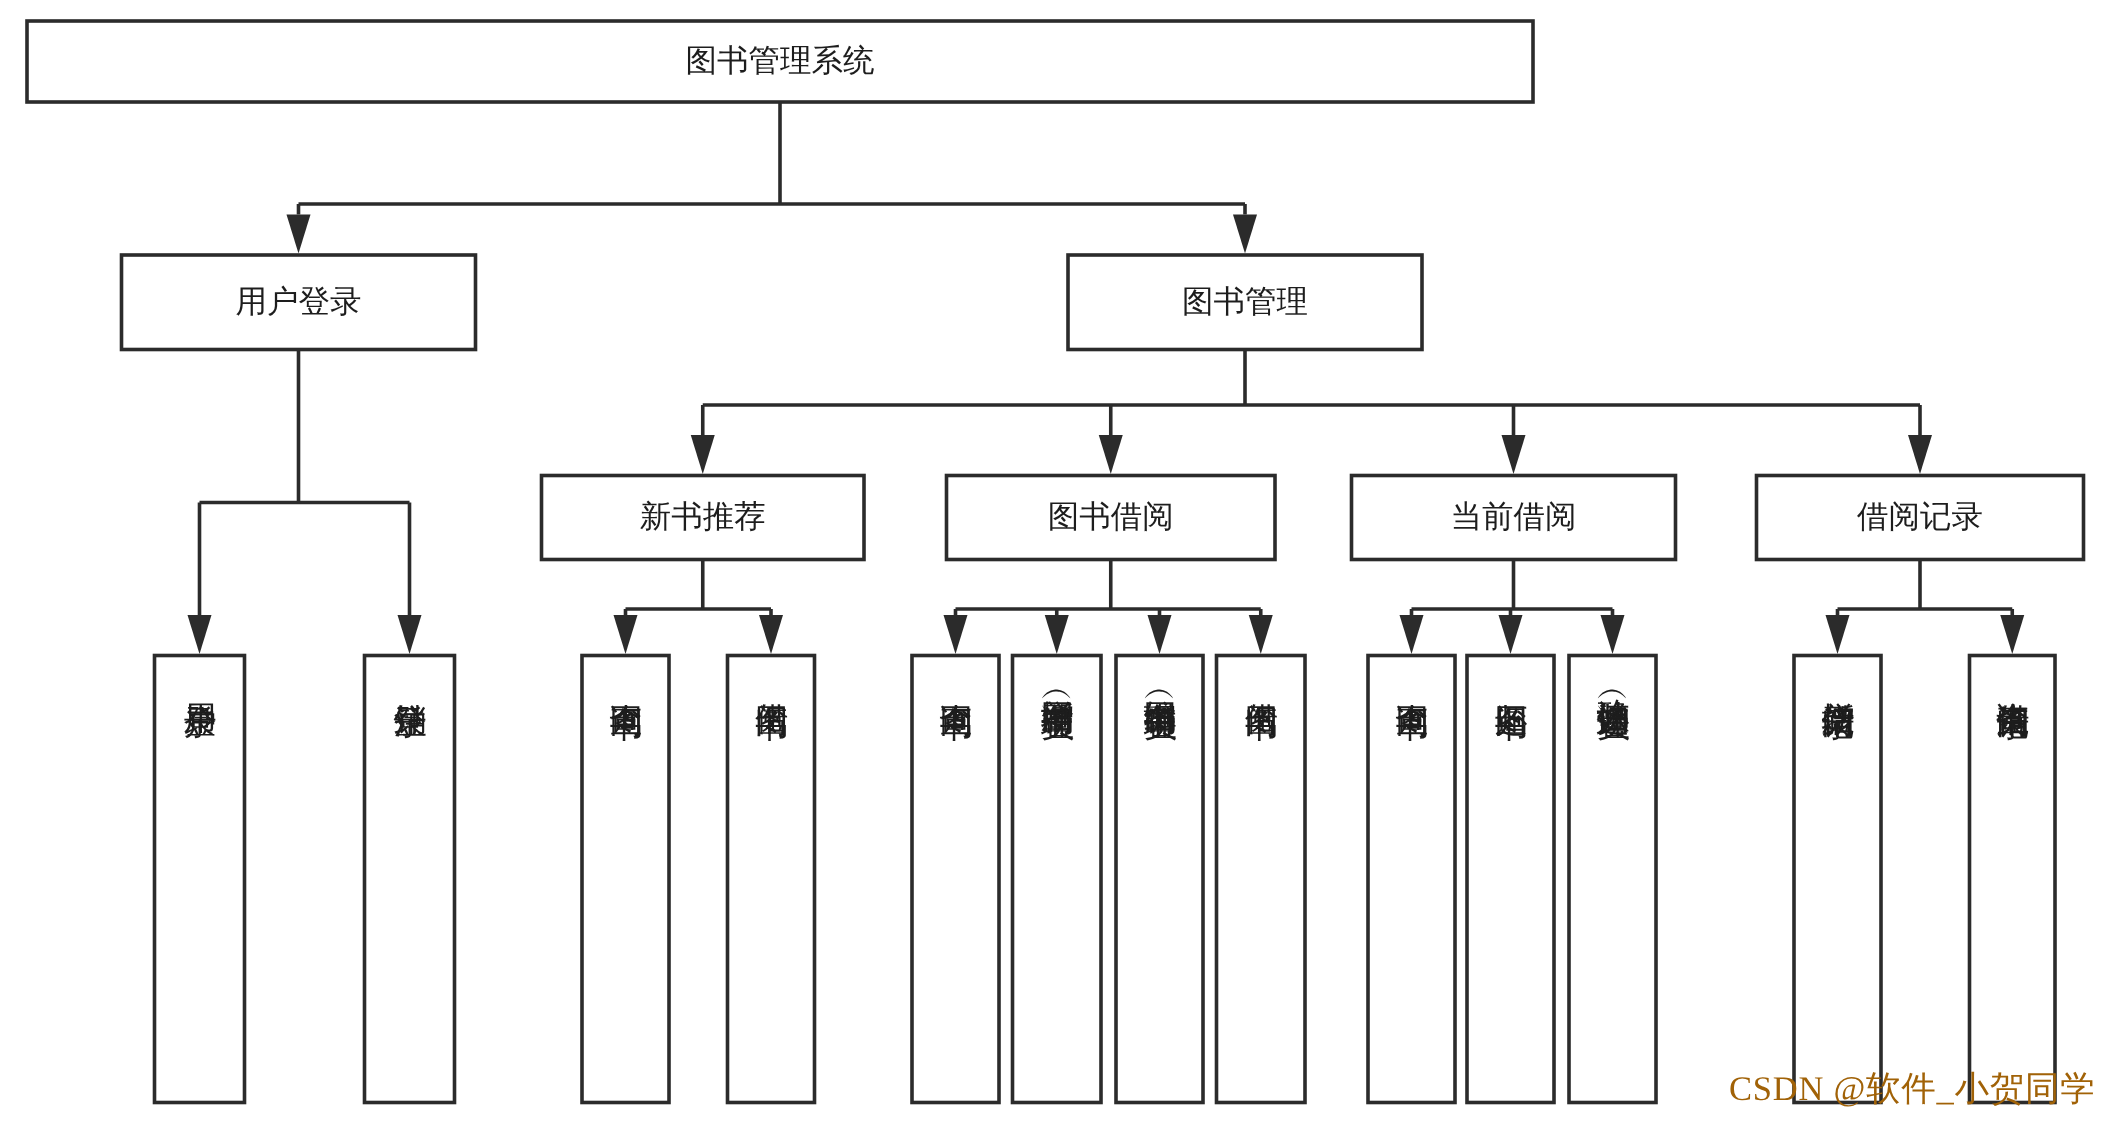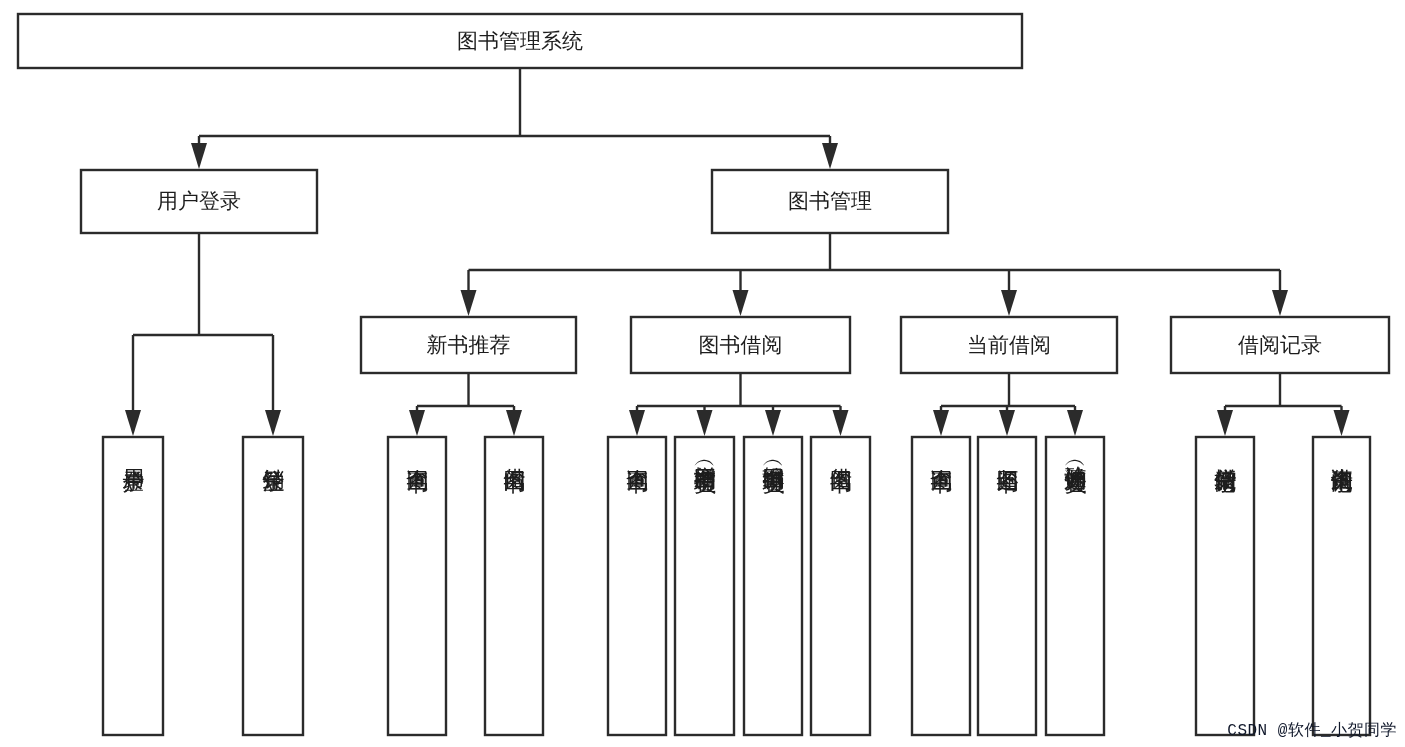--- a/index.html
+++ b/index.html
@@ -5,22 +5,22 @@
   html,body{margin:0;padding:0;background:#ffffff;}
   body{width:1405px;height:747px;font-family:"Liberation Sans","DejaVu Sans",sans-serif;overflow:hidden;}
   #diagram-root{position:relative;width:1405px;height:747px;background:#fff;}
   svg#tree{position:absolute;inset:0;width:1405px;height:747px;}
   .node-box{fill:#ffffff;stroke:#2b2b2b;stroke-width:2.4;}
   .connector{fill:none;stroke:#2b2b2b;stroke-width:2.4;stroke-linecap:butt;}
   .arrow-head{fill:#2b2b2b;stroke:none;}
   .node-label{font-family:"Liberation Sans","DejaVu Sans",sans-serif;fill:#1d1d1d;text-anchor:middle;dominant-baseline:middle;}
   .label-h{font-size:21px;}
   .label-v{font-size:22px;writing-mode:vertical-rl;text-orientation:upright;letter-spacing:1px;dominant-baseline:auto;}
-  .watermark{position:absolute;right:8px;bottom:6px;font-size:16px;color:#0f172a;
-             font-family:Liberation Mono, monospace;letter-spacing:.5px;white-space:nowrap;}
+  .watermark{position:absolute;right:8px;bottom:6px;font-size:23px;color:#a16207;
+             font-family:Liberation Serif, serif;letter-spacing:.5px;white-space:nowrap;}
 </style>
 </head>
 <body>
 
 <div id="diagram-root">
   <svg id="tree" viewBox="0 0 1405 747">
     <g id="edge-layer">
         <g>
           <path d="M 520 68 L 520 136" class="connector"></path>
           <path d="M 199 136 L 830 136" class="connector"></path>

